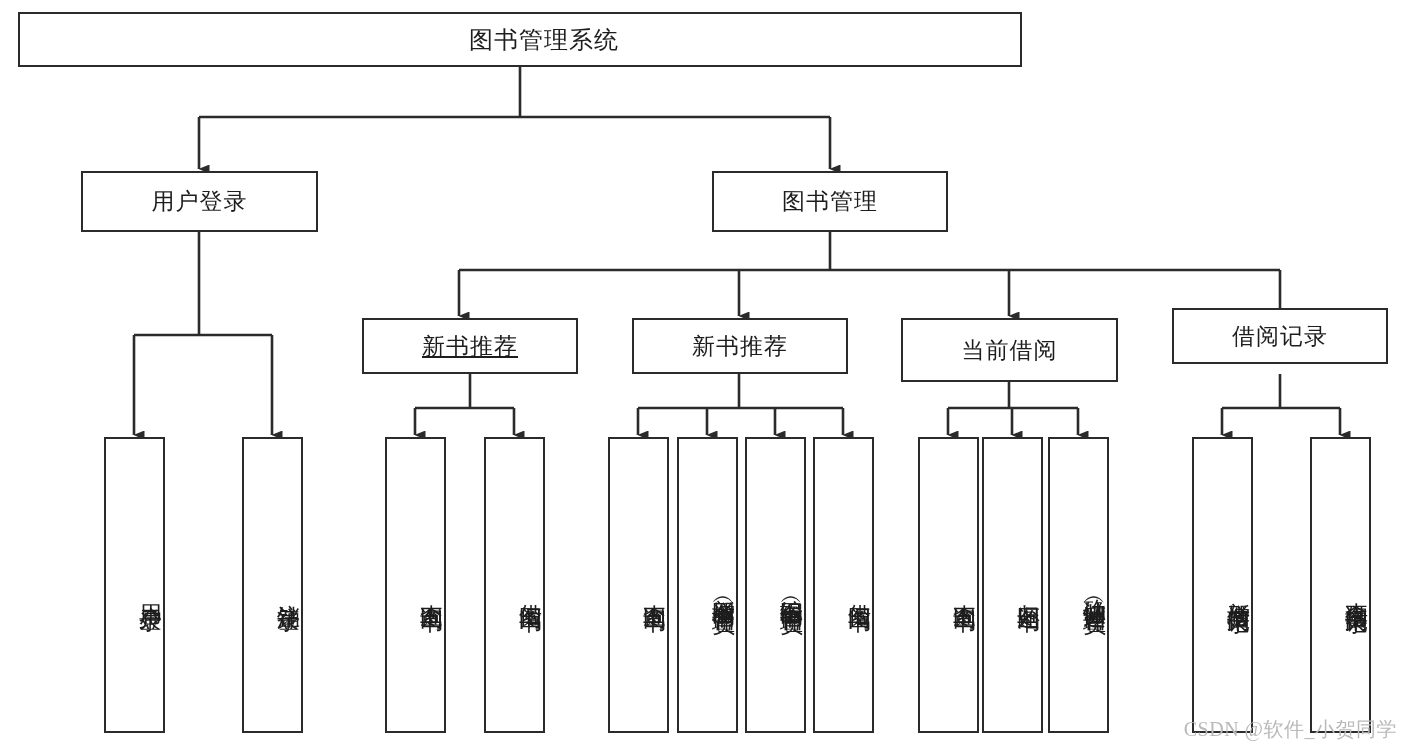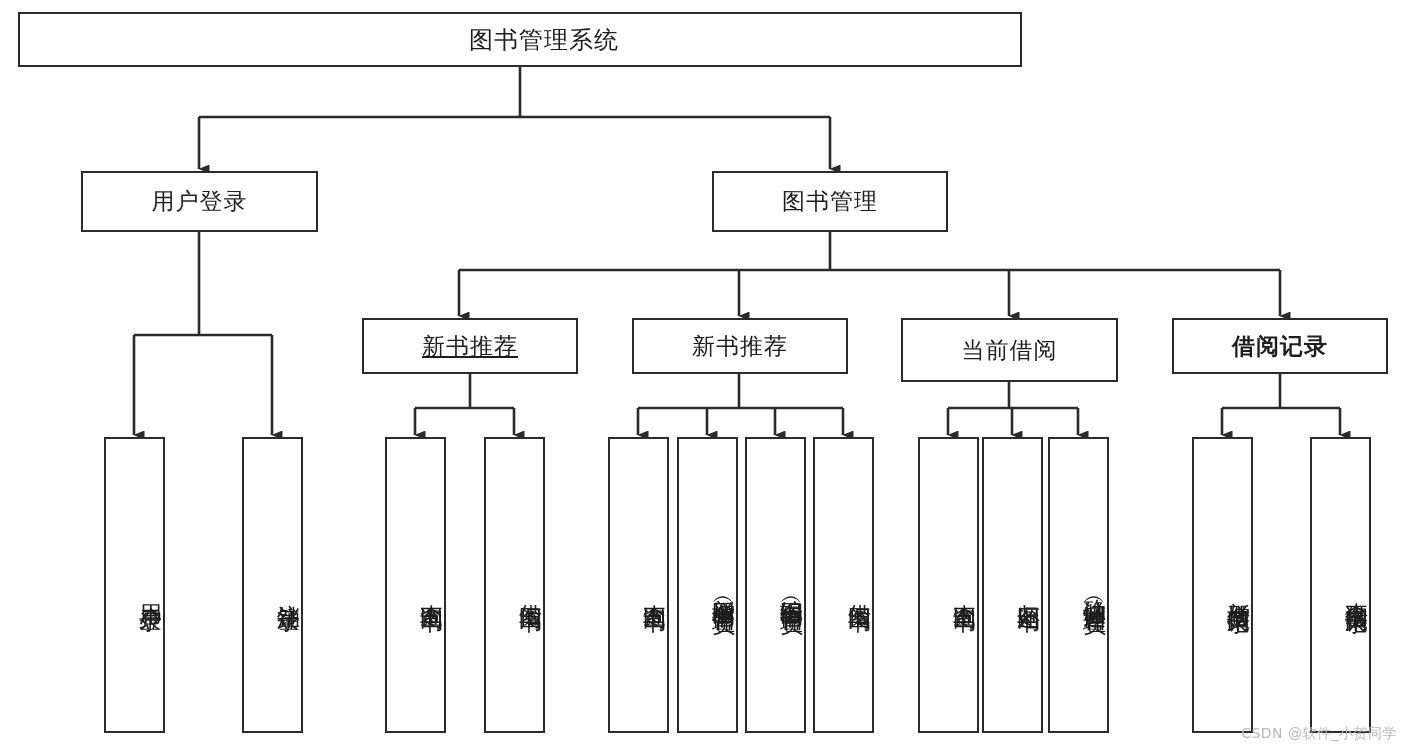--- a/index.html
+++ b/index.html
@@ -54,24 +54,25 @@
     text-orientation: upright;
     white-space: nowrap;
   }
   .node.root {
     font-size: 24px;
   }
   .watermark {
     position: absolute;
     right: 8px;
     bottom: 4px;
-    font-size: 14px;
+    font-size: 20px;
     color: #b9b9b9;
     white-space: nowrap;
     letter-spacing: 0.5px;
+    font-family: Liberation Serif, serif;
   }
 </style>
 </head>
 <body>
 
 <div id="canvas">
 
   <svg id="wires" viewBox="0 0 1405 747" xmlns="http://www.w3.org/2000/svg">
     <defs>
       <marker id="arrow" markerWidth="9" markerHeight="11" refX="4.5" refY="10.5" orient="auto" markerUnits="userSpaceOnUse">
@@ -138,21 +139,21 @@
 
   <div class="node horiz" style="left:362px; top:318px; width:216px; height:56px;text-decoration:underline;">
     <span>新书推荐</span>
   </div>
   <div class="node horiz" style="left:632px; top:318px; width:216px; height:56px;">
     <span>新书推荐</span>
   </div>
   <div class="node horiz" style="left:901px; top:318px; width:217px; height:64px;">
     <span>当前借阅</span>
   </div>
-  <div class="node horiz" style="left:1172px; top:318px; width:216px; height:56px;font-weight:bold;">
+  <div class="node horiz" style="left:1172px; top:308px; width:216px; height:56px;">
     <span>借阅记录</span>
   </div>
 
   <div class="node vert" style="left:104px; top:437px; width:61px; height:296px;">
     <span>用户登录</span>
   </div>
   <div class="node vert" style="left:242px; top:437px; width:61px; height:296px;">
     <span>注销登录</span>
   </div>
 

